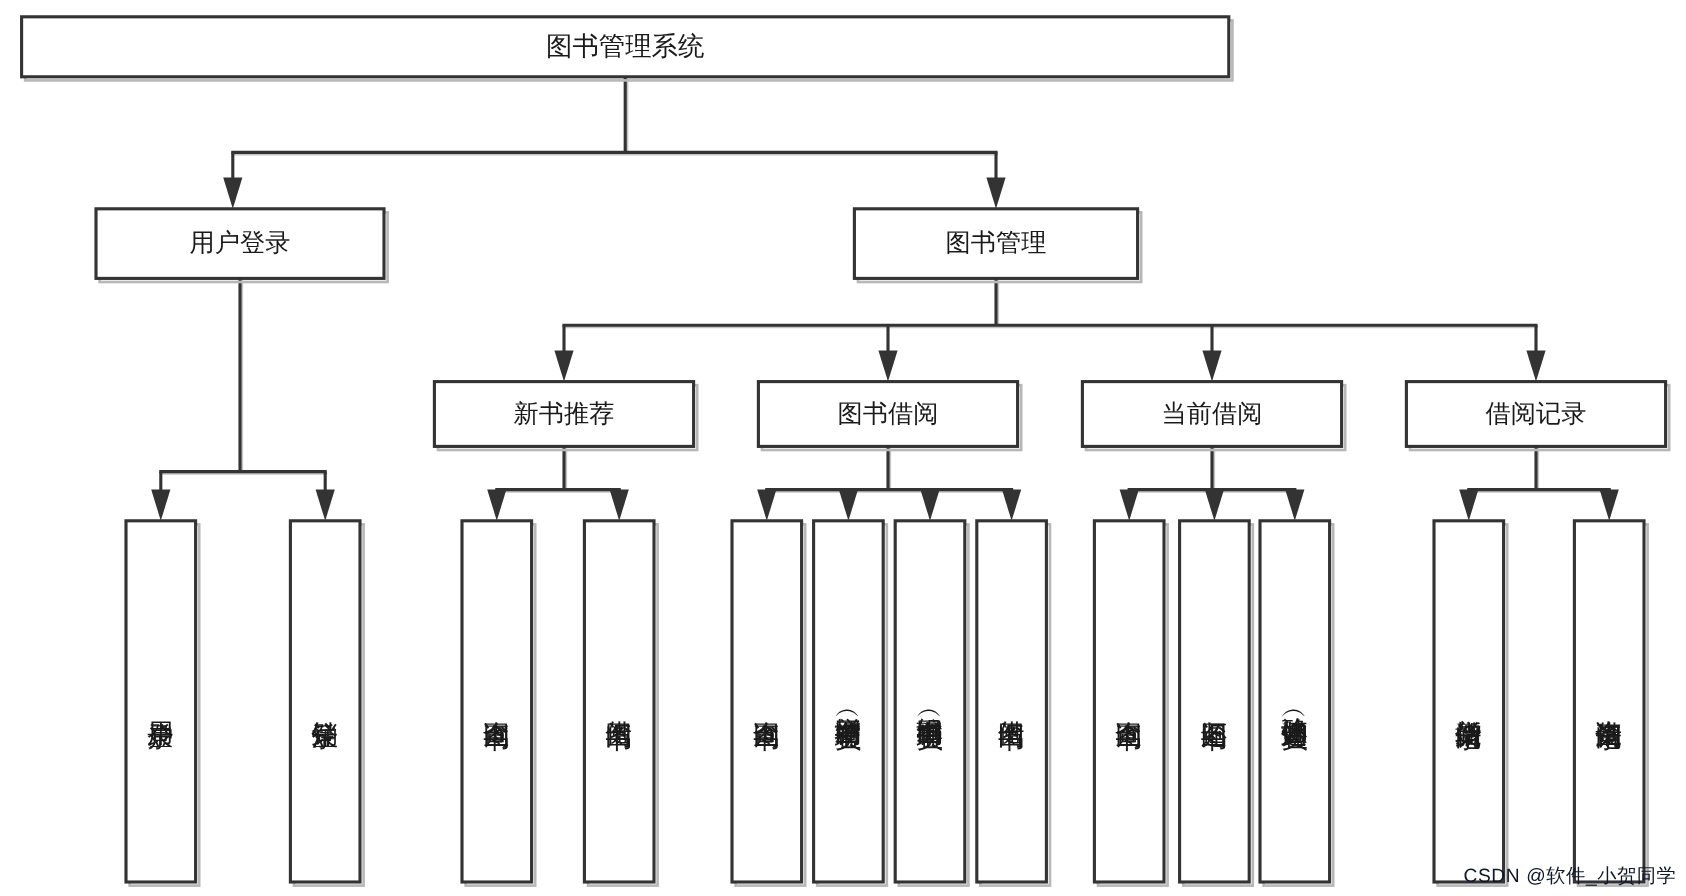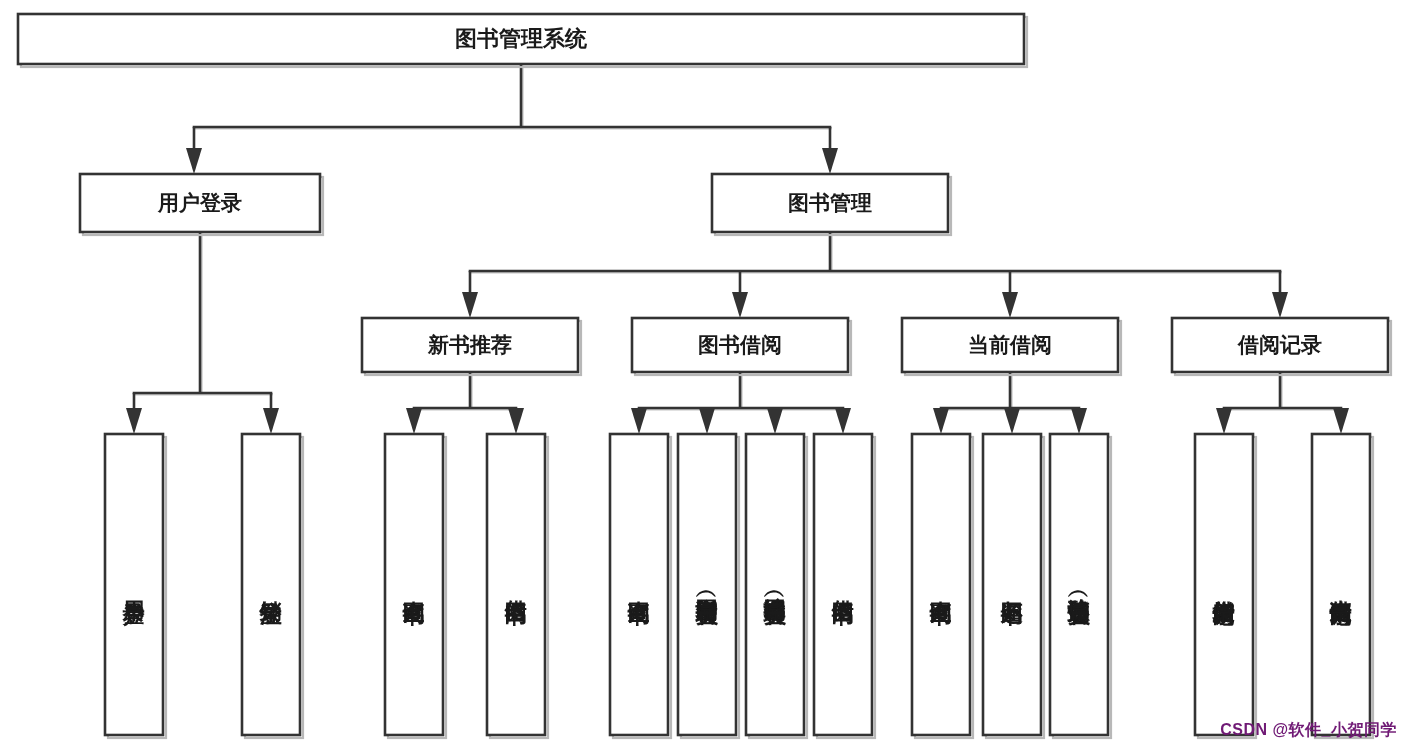--- a/index.html
+++ b/index.html
@@ -11,21 +11,20 @@
     width: 1405px;
     height: 747px;
     font-family: "Liberation Sans", sans-serif;
     overflow: hidden;
   }
   #diagram-root {
     position: relative;
     width: 1405px;
     height: 747px;
     background: #ffffff;
-    font-weight: bold;
   }
   svg.flow {
     position: absolute;
     left: 0;
     top: 0;
     width: 1405px;
     height: 747px;
     display: block;
   }
   .node-rect {
@@ -75,21 +74,21 @@
     text-align: center;
     white-space: nowrap;
     pointer-events: none;
   }
   .watermark {
     position: absolute;
     right: 8px;
     bottom: 6px;
     font-family: "Liberation Sans", sans-serif;
     font-size: 16px;
-    color: #701a75;
+    color: #0f172a;
     white-space: nowrap;
     letter-spacing: 0.5px;
   }
 </style>
 </head>
 <body>
 
 <div id="diagram-root">
 
   <svg class="flow" viewBox="0 0 1405 747">

